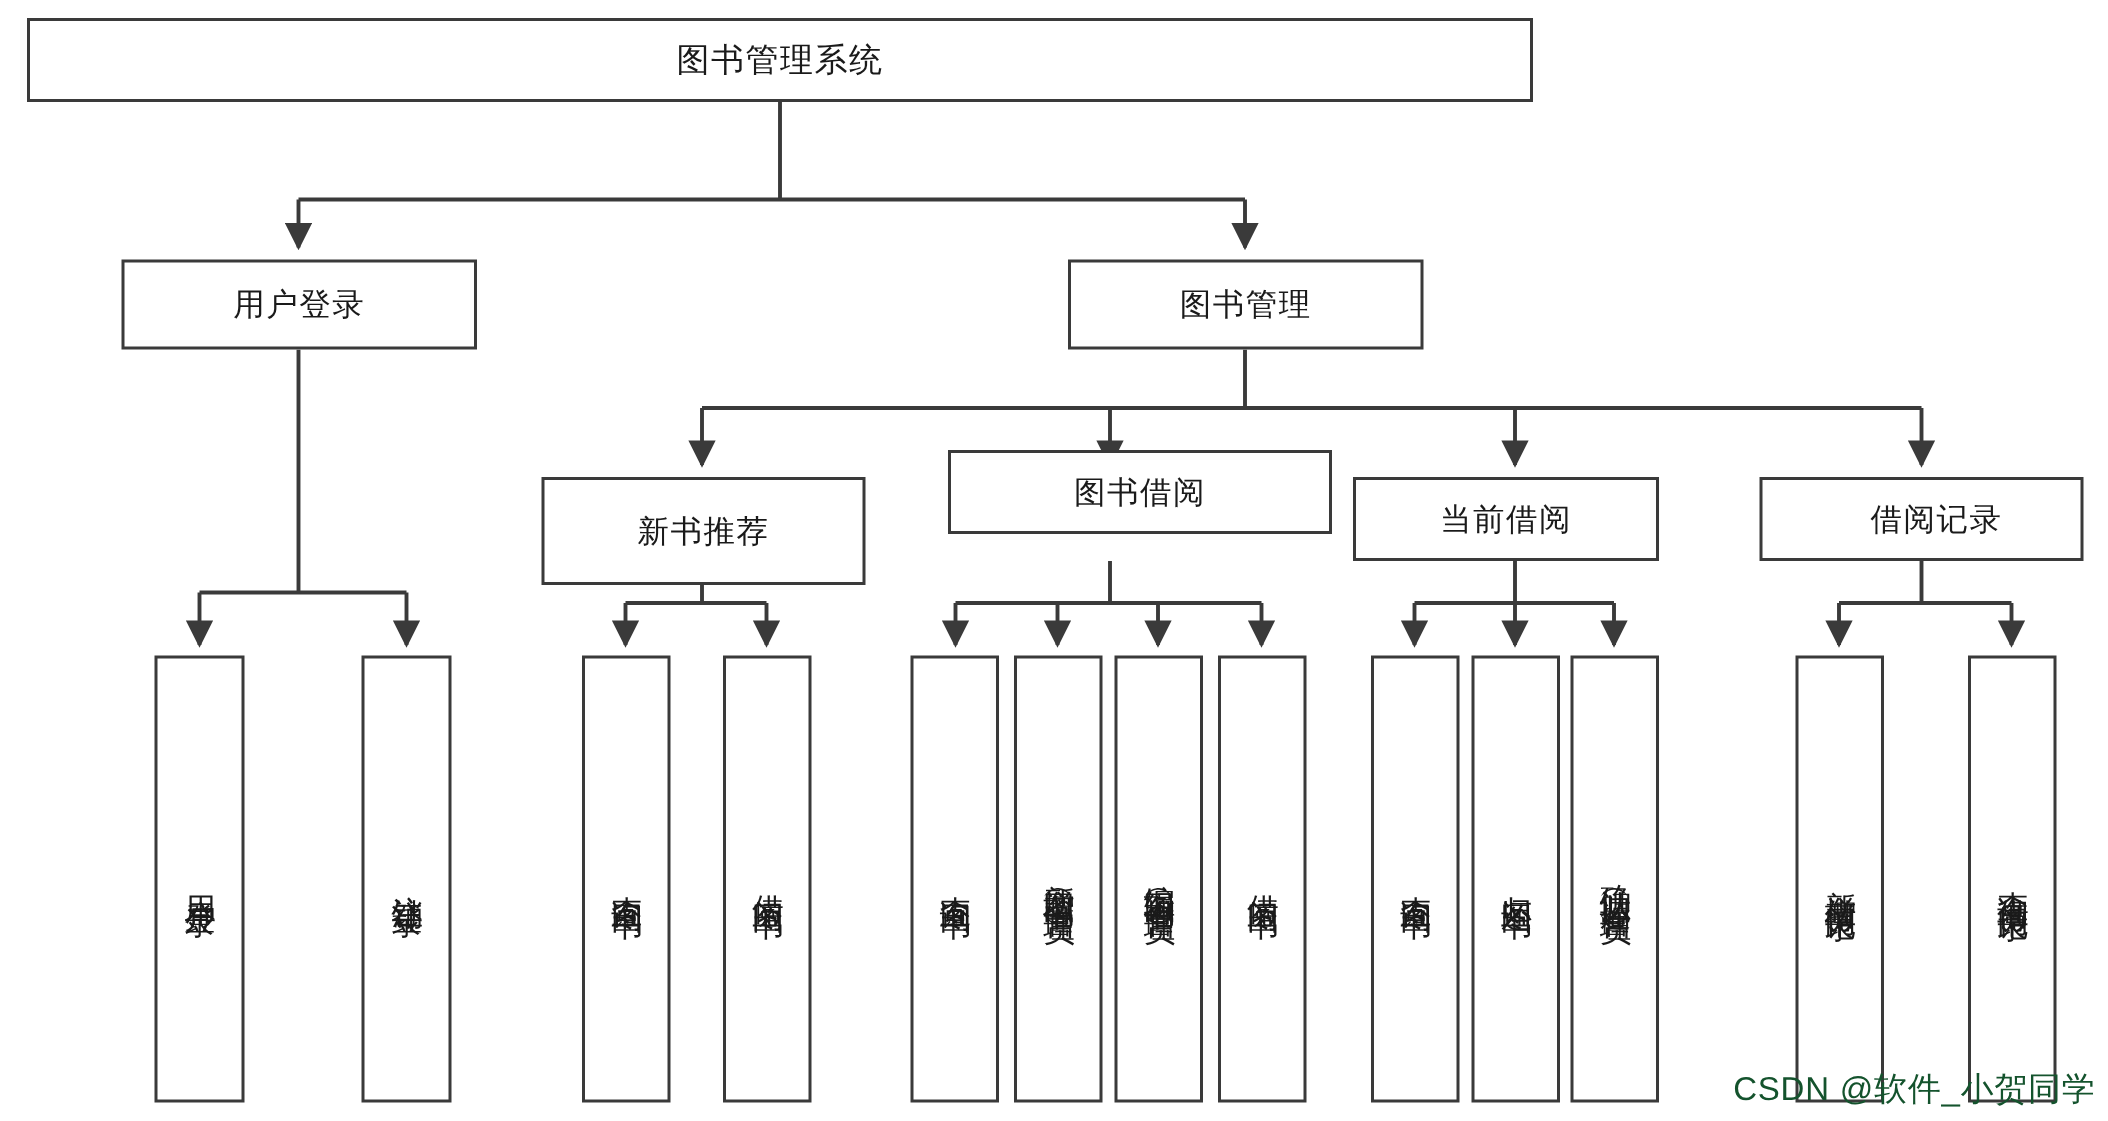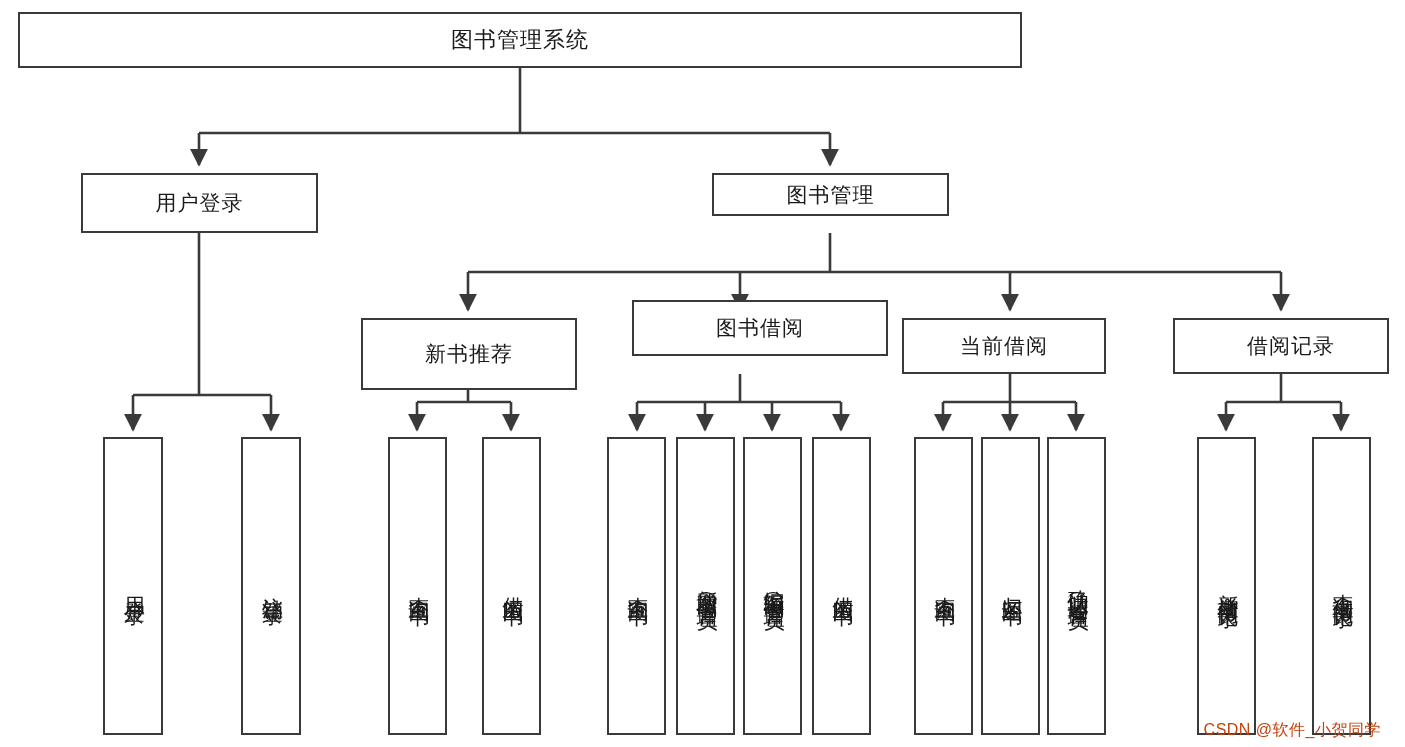--- a/index.html
+++ b/index.html
@@ -28,44 +28,43 @@
   }
   .node {
     position: absolute;
     box-sizing: border-box;
     border: 2px solid #3a3a3a;
     background: #ffffff;
     display: flex;
     align-items: center;
     justify-content: center;
     color: #1a1a1a;
-    font-family: Liberation Mono, monospace;
   }
   .node.horiz {
     font-size: 21px;
     letter-spacing: 1px;
   }
   .node.vert {
     writing-mode: vertical-rl;
     text-orientation: upright;
     font-size: 21px;
     letter-spacing: 3px;
     line-height: 1;
     padding: 4px 0;
     white-space: nowrap;
   }
   .node.title {
     font-size: 22px;
   }
   .watermark {
     position: absolute;
-    right: 24px;
+    right: 8px;
     bottom: 6px;
-    font-size: 16px;
-    color: #c2410c;
+    font-size: 22px;
+    color: #14532d;
     letter-spacing: 0.5px;
     user-select: none;
     white-space: nowrap;
   }
 </style>
 </head>
 <body>
 
 <div id="diagram-root">
 
@@ -116,21 +115,21 @@
       <path d="M 1226 402 L 1341 402"></path>
       <path d="M 1226 402 L 1226 430" marker-end="url(#arrow)"></path>
       <path d="M 1341 402 L 1341 430" marker-end="url(#arrow)"></path>
     </g>
   </svg>
 
   <div class="node horiz title" style="left:18px; top:12px; width:1004px; height:56px;">图书管理系统</div>
 
   <div class="node horiz" style="left:81px; top:173px; width:237px; height:60px;">用户登录</div>
 
-  <div class="node horiz" style="left:712px; top:173px; width:237px; height:43px;">图书管理</div>
+  <div class="node horiz" style="left:712px; top:173px; width:237px; height:60px;">图书管理</div>
 
   <div class="node horiz" style="left:361px; top:318px; width:216px; height:72px;">新书推荐</div>
 
   <div class="node horiz" style="left:632px; top:300px; width:256px; height:56px;">图书借阅</div>
 
   <div class="node horiz" style="left:902px; top:318px; width:204px; height:56px;">当前借阅</div>
 
   <div class="node horiz" style="left:1173px; top:318px; width:216px; height:56px;padding-left:20px;">借阅记录</div>
 
   <div class="node vert" style="left:103px; top:437px; width:60px; height:298px;">用户登录</div>

